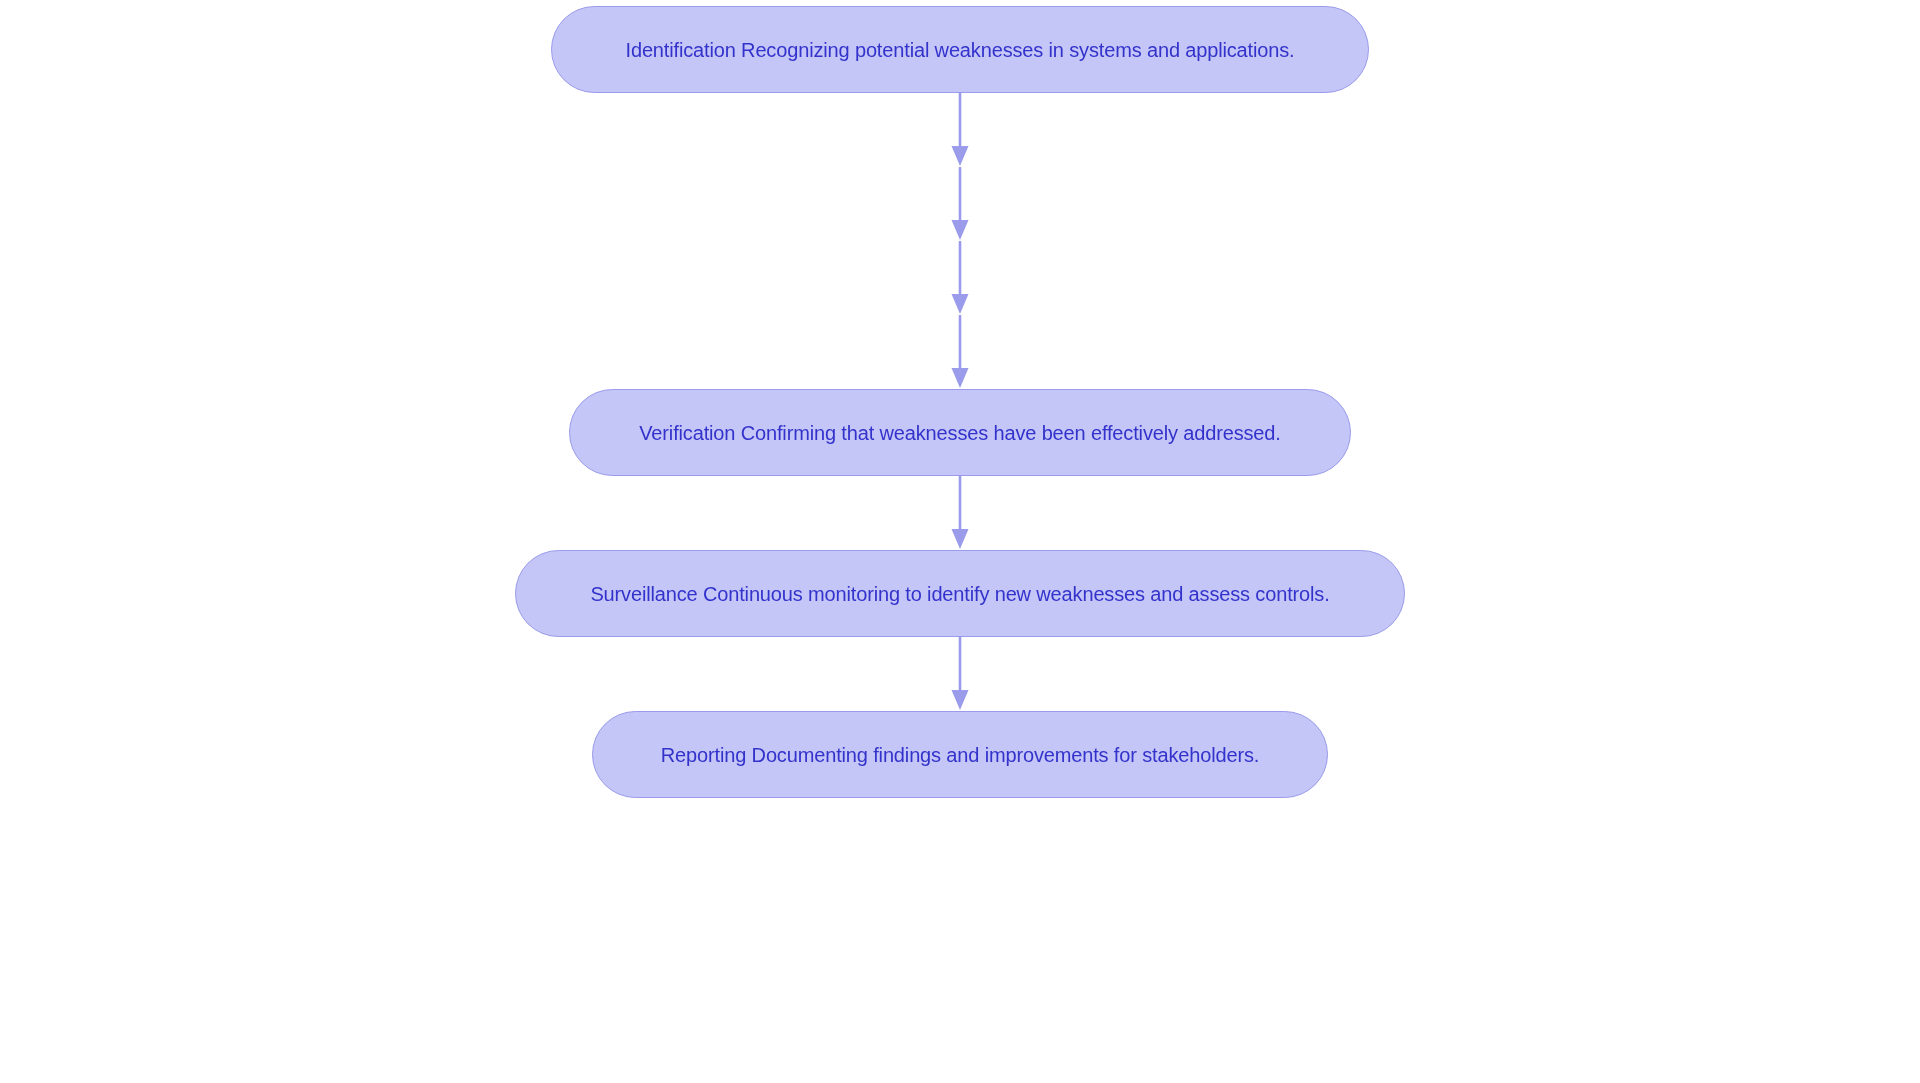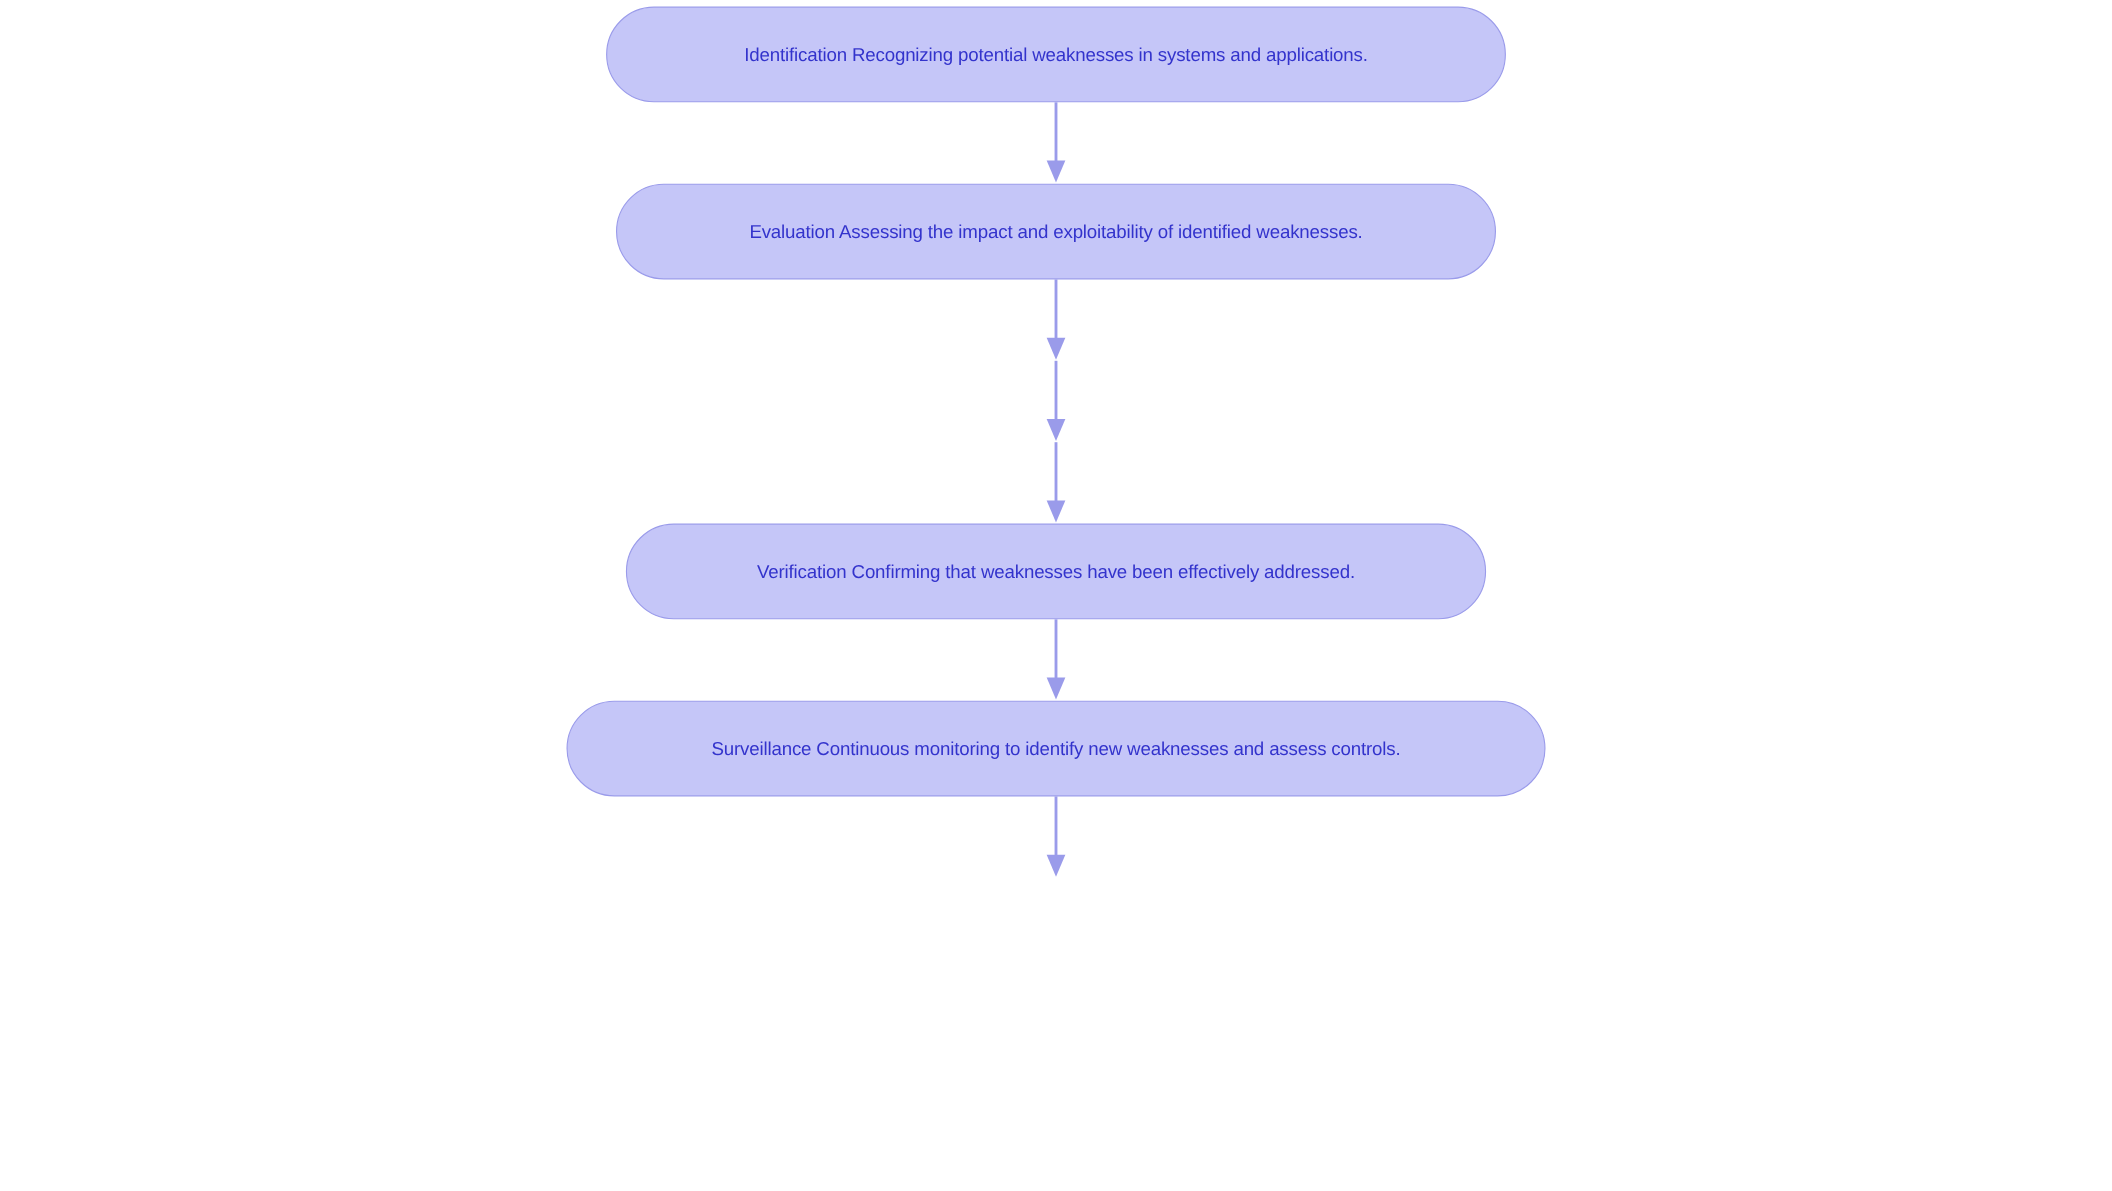--- a/index.html
+++ b/index.html
@@ -43,21 +43,21 @@
     display: flex;
     align-items: center;
     justify-content: center;
     padding: 0 38px;
     white-space: nowrap;
   }
 
   .node-label {
     color: #3333cc;
     font-family: "Liberation Sans", sans-serif;
-    font-size: 17px;
+    font-size: 20px;
     font-weight: 400;
     letter-spacing: -0.15px;
     line-height: 1;
     white-space: nowrap;
   }
 
   
   .node-w0 { width: 818px; }
   .node-w1 { width: 800px; }
   .node-w2 { width: 848px; }
@@ -93,23 +93,20 @@
       <span class="node-label">Identification Recognizing potential weaknesses in systems and applications.</span>
     </div>
 
     <div class="connector">
       <svg width="40" height="74" viewBox="0 0 40 74">
         <line x1="20" y1="0" x2="20" y2="56" stroke="#9a9bea" stroke-width="2.6"></line>
         <polygon points="11.5,53 28.5,53 20,73" fill="#9a9bea"></polygon>
       </svg>
     </div>
 
-    <div class="node node-w1">
-      <span class="node-label">Evaluation Assessing the impact and exploitability of identified weaknesses.</span>
-    </div>
 
     <div class="connector">
       <svg width="40" height="74" viewBox="0 0 40 74">
         <line x1="20" y1="0" x2="20" y2="56" stroke="#9a9bea" stroke-width="2.6"></line>
         <polygon points="11.5,53 28.5,53 20,73" fill="#9a9bea"></polygon>
       </svg>
     </div>
 
 
     <div class="connector">
@@ -142,15 +139,18 @@
       <span class="node-label">Surveillance Continuous monitoring to identify new weaknesses and assess controls.</span>
     </div>
 
     <div class="connector">
       <svg width="40" height="74" viewBox="0 0 40 74">
         <line x1="20" y1="0" x2="20" y2="56" stroke="#9a9bea" stroke-width="2.6"></line>
         <polygon points="11.5,53 28.5,53 20,73" fill="#9a9bea"></polygon>
       </svg>
     </div>
 
+    <div class="node node-w6">
+      <span class="node-label">Reporting Documenting findings and improvements for stakeholders.</span>
+    </div>
 
   </div>
 </div>
 
 </body></html>

